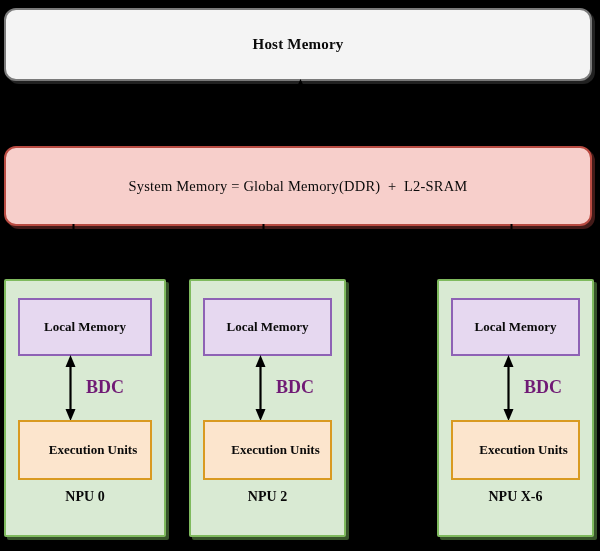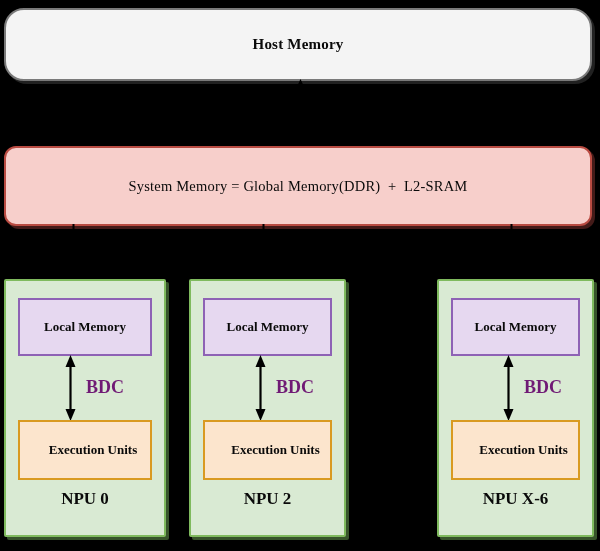--- a/index.html
+++ b/index.html
@@ -26,21 +26,21 @@
   
   .host-memory-box {
     position: absolute;
     left: 4px;
     top: 8px;
     width: 588px;
     height: 73px;
     box-sizing: border-box;
     background: #f4f4f4;
     border: 2px solid #7a7a7a;
-    border-radius: 20px;
+    border-radius: 12px;
     box-shadow: 3px 3px 0 0 rgba(60,60,60,0.55);
     display: flex;
     align-items: center;
     justify-content: center;
   }
   .host-memory-label {
     font-size: 15px;
     font-weight: bold;
     color: #0a0a0a;
     letter-spacing: 0.2px;
@@ -148,21 +148,21 @@
     color: #701a75;
     white-space: nowrap;
   }
 
   .npu-title {
     position: absolute;
     left: 0;
     right: 0;
     top: 208px;
     text-align: center;
-    font-size: 17px;
+    font-size: 14px;
     font-weight: bold;
     color: #0a0a0a;
   }
 
   
   .sys-npu-arrow {
     position: absolute;
     top: 224px;
     width: 11px;
     height: 86px;

